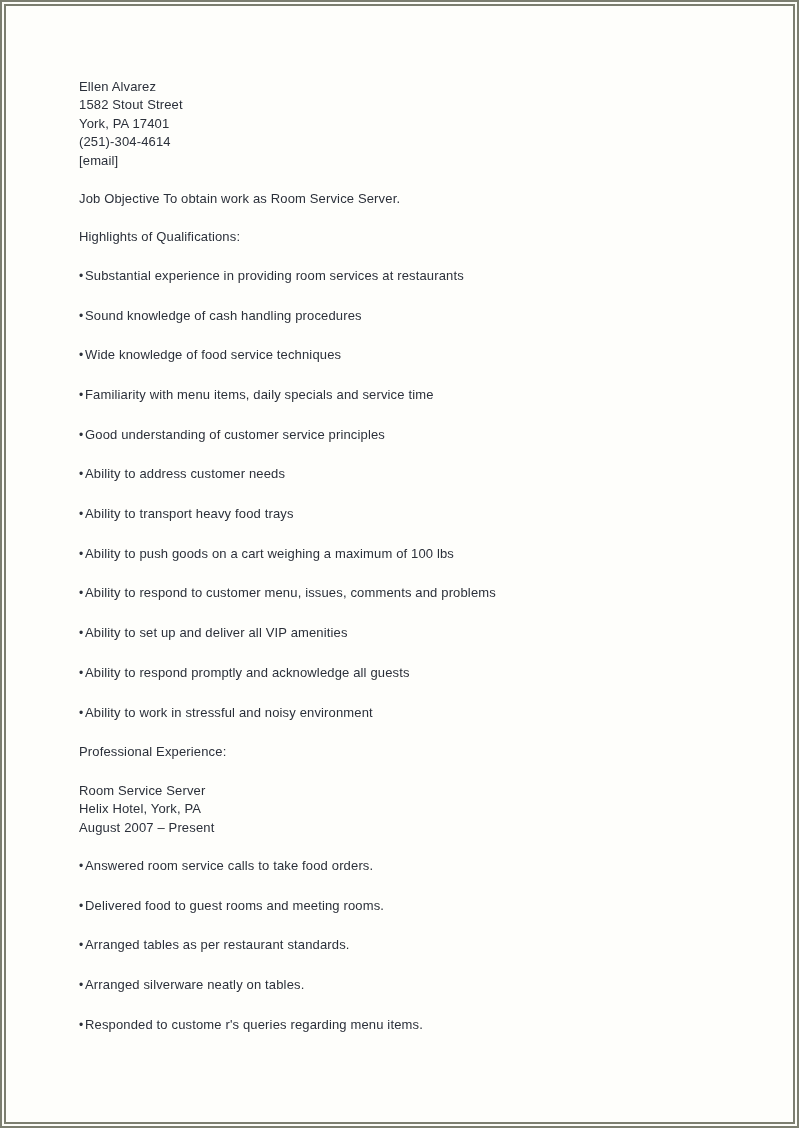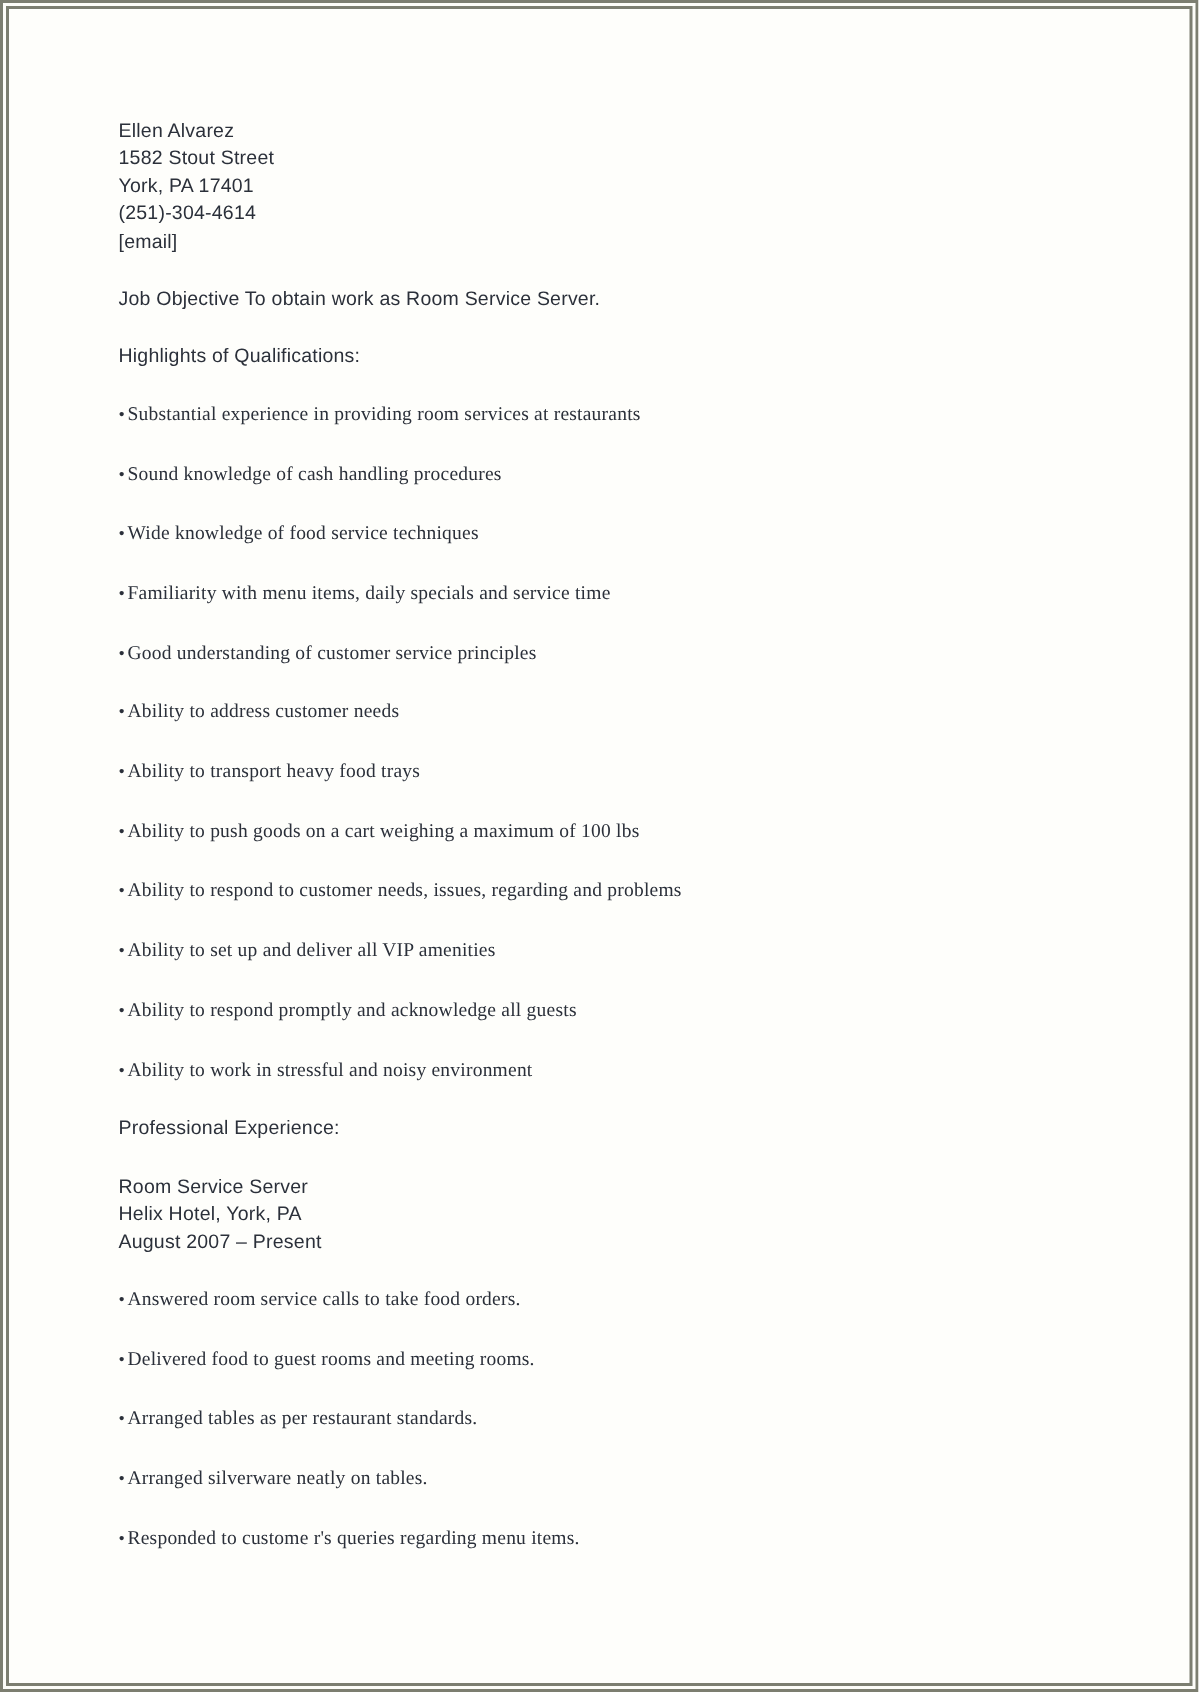--- a/index.html
+++ b/index.html
@@ -30,21 +30,20 @@
       letter-spacing: 0.15px;
     }
     .line { display: block; white-space: nowrap; }
     .bold { font-weight: normal; }
     .gap-s { height: 20px; }
     .section-head { font-weight: normal; }
     .bullet-list { margin: 0; padding: 0; list-style: none; }
     .bullet-list li {
       white-space: nowrap;
       margin-bottom: 21.3px;
-      font-family: Liberation Serif, serif;
     }
     .bullet-list li::before {
       content: "\2022";
       display: inline-block;
       width: 6px;
       margin-left: 0;
       font-size: 12px;
     }
     .bullets-quals { margin-top: 20px; }
     .bullets-exp { margin-top: 20px; }
@@ -77,21 +76,21 @@
 
   <ul class="bullet-list bullets-quals">
     <li>Substantial experience in providing room services at restaurants</li>
     <li>Sound knowledge of cash handling procedures</li>
     <li>Wide knowledge of food service techniques</li>
     <li>Familiarity with menu items, daily specials and service time</li>
     <li>Good understanding of customer service principles</li>
     <li>Ability to address customer needs</li>
     <li>Ability to transport heavy food trays</li>
     <li>Ability to push goods on a cart weighing a maximum of 100 lbs</li>
-    <li>Ability to respond to customer needs, issues, regarding and problems</li>
+    <li>Ability to respond to customer menu, issues, comments and problems</li>
     <li>Ability to set up and deliver all VIP amenities</li>
     <li>Ability to respond promptly and acknowledge all guests</li>
     <li>Ability to work in stressful and noisy environment</li>
   </ul>
 
   <div class="line section-head">Professional Experience:</div>
 
   <div class="gap-s"></div>
 
   <div>

